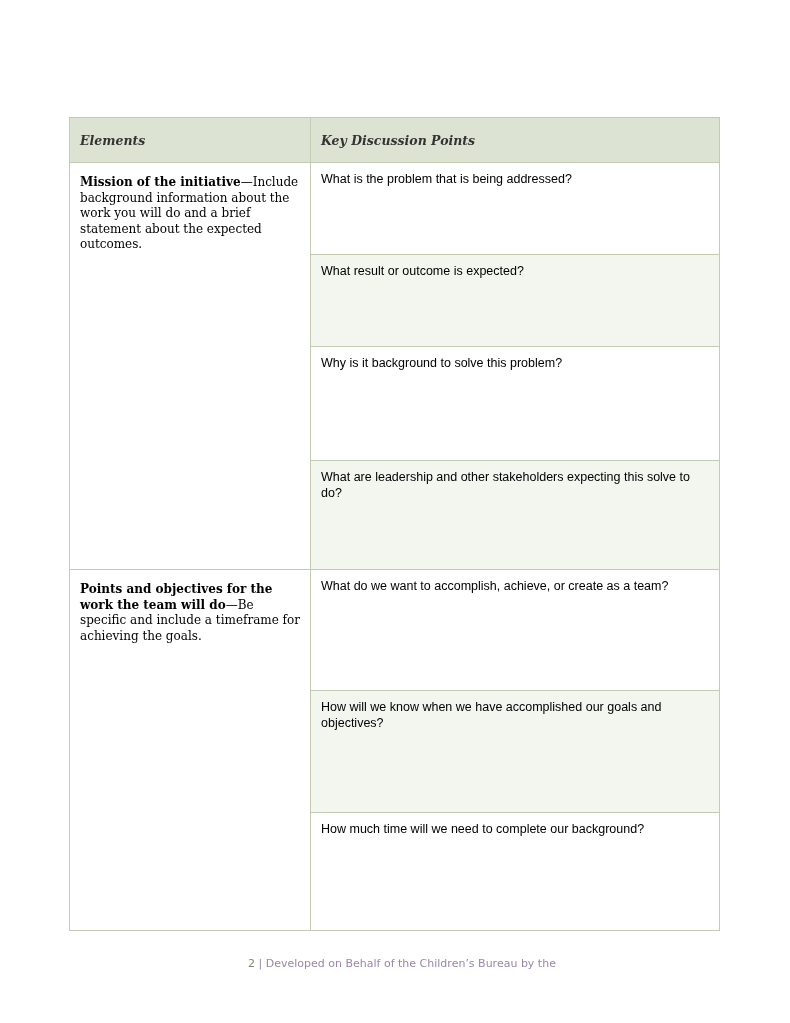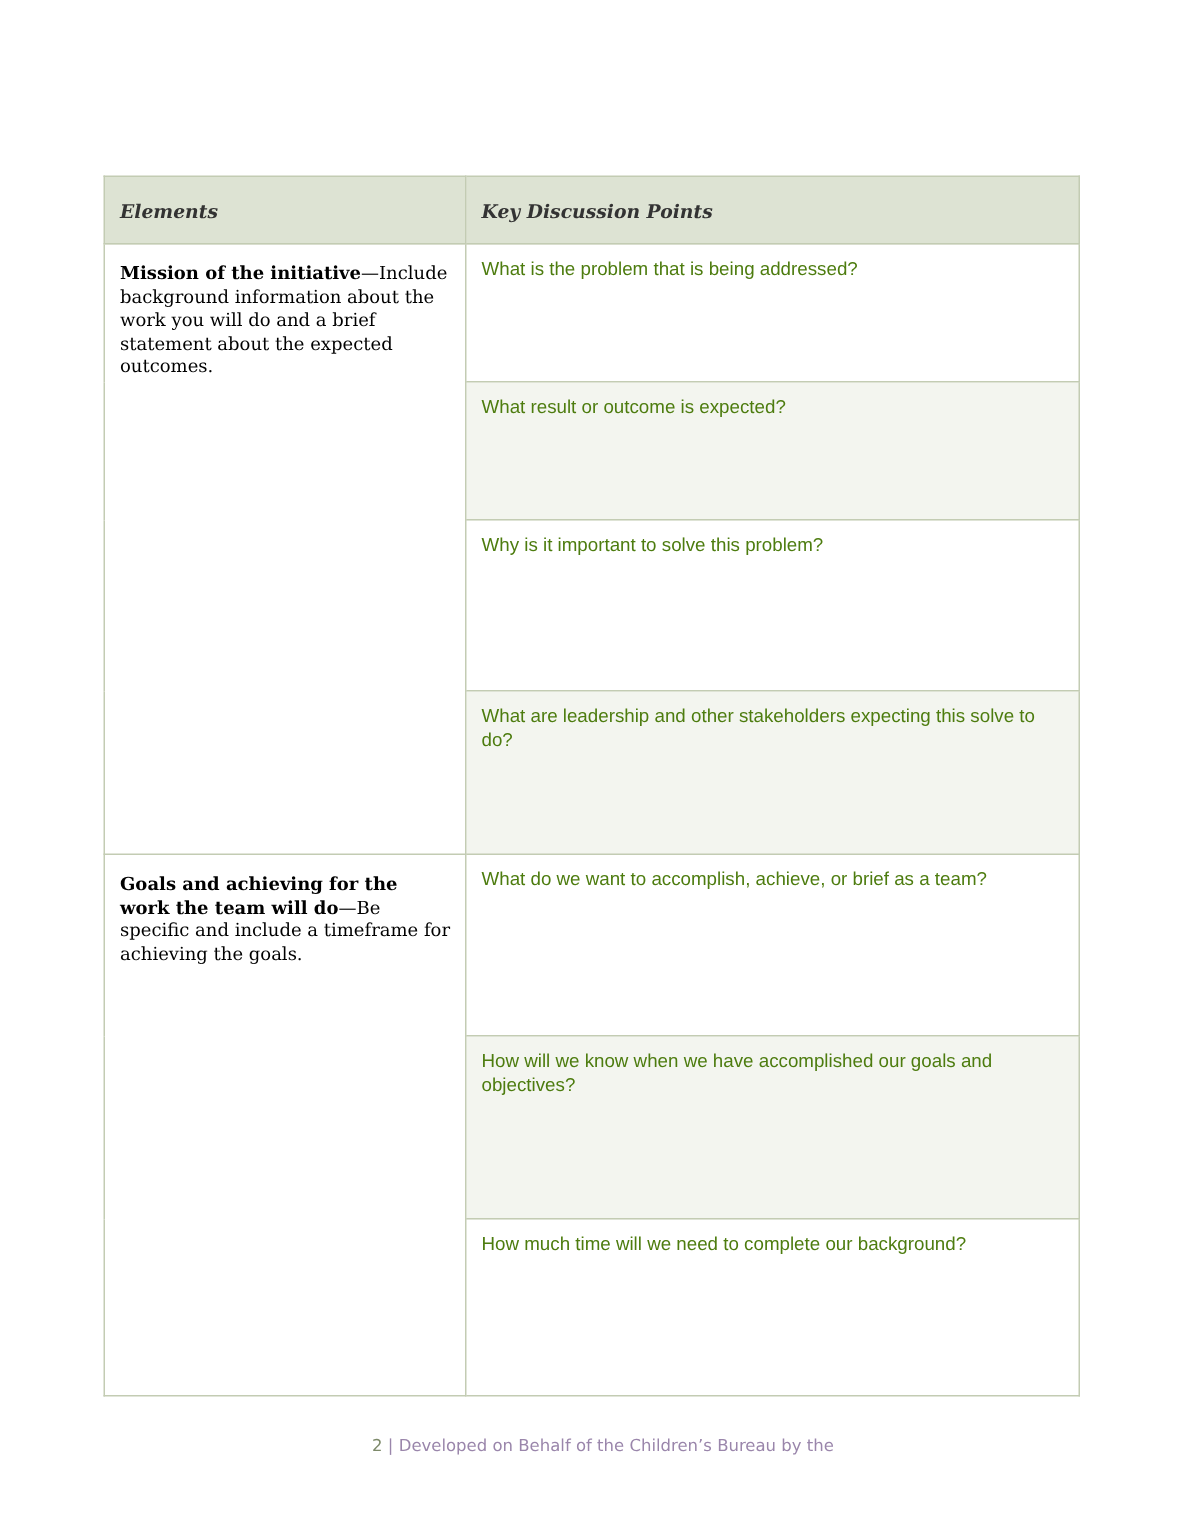--- a/index.html
+++ b/index.html
@@ -16,21 +16,21 @@
     font-family: "DejaVu Serif", serif; font-weight: bold; font-size: 12.5px; color: #333;
     padding-left: 10px;
     font-style: italic;
   }
   .elem {
     font-family: "DejaVu Serif", serif; font-size: 12px; line-height: 15.5px; color: #000000;
     padding: 12px 10px 0 10px !important;
   }
   .elem b { font-weight: bold; }
   .pt {
-    font-family: "Liberation Sans", sans-serif; font-size: 12.5px; line-height: 16px; color: #4d7c0f;
+    font-family: "Liberation Sans", sans-serif; font-size: 12.5px; line-height: 16px; color: #000000;
     padding: 8px 10px 0 10px !important;
   }
   .pt.alt { background: #f3f5ef; }
   .footer {
     position: absolute; left: 7px; width: 790px; top: 955px; text-align: center;
     font-family: "DejaVu Sans", sans-serif; font-size: 11px; line-height: 18px; color: #9a86ab;
   }
   .footer .pg { color: #7d8a6a; }
   .footer .sep { color: #9a86ab; }
 </style>
@@ -48,28 +48,28 @@
     <th>Key Discussion Points</th>
   </tr>
   <tr>
     <td class="elem" rowspan="4"><b>Mission of the initiative</b><span>—Include background information about the work you will do and a brief statement about the expected outcomes.</span></td>
     <td class="pt" style="height:83px">What is the problem that is being addressed?</td>
   </tr>
   <tr>
     <td class="pt alt" style="height:83px">What result or outcome is expected?</td>
   </tr>
   <tr>
-    <td class="pt" style="height:105px">Why is it important to solve this problem?</td>
+    <td class="pt" style="height:105px">Why is it background to solve this problem?</td>
   </tr>
   <tr>
     <td class="pt alt" style="height:100px">What are leadership and other stakeholders expecting this solve to do?</td>
   </tr>
   <tr>
-    <td class="elem" rowspan="3"><b>Goals and achieving for the work the team will do</b><span>—Be specific and include a timeframe for achieving the goals.</span></td>
-    <td class="pt" style="height:112px">What do we want to accomplish, achieve, or brief as a team?</td>
+    <td class="elem" rowspan="3"><b>Points and objectives for the work the team will do</b><span>—Be specific and include a timeframe for achieving the goals.</span></td>
+    <td class="pt" style="height:112px">What do we want to accomplish, achieve, or create as a team?</td>
   </tr>
   <tr>
     <td class="pt alt" style="height:113px">How will we know when we have accomplished our goals and objectives?</td>
   </tr>
   <tr>
     <td class="pt" style="height:109px">How much time will we need to complete our background?</td>
   </tr>
 </tbody>
   </table>
 

